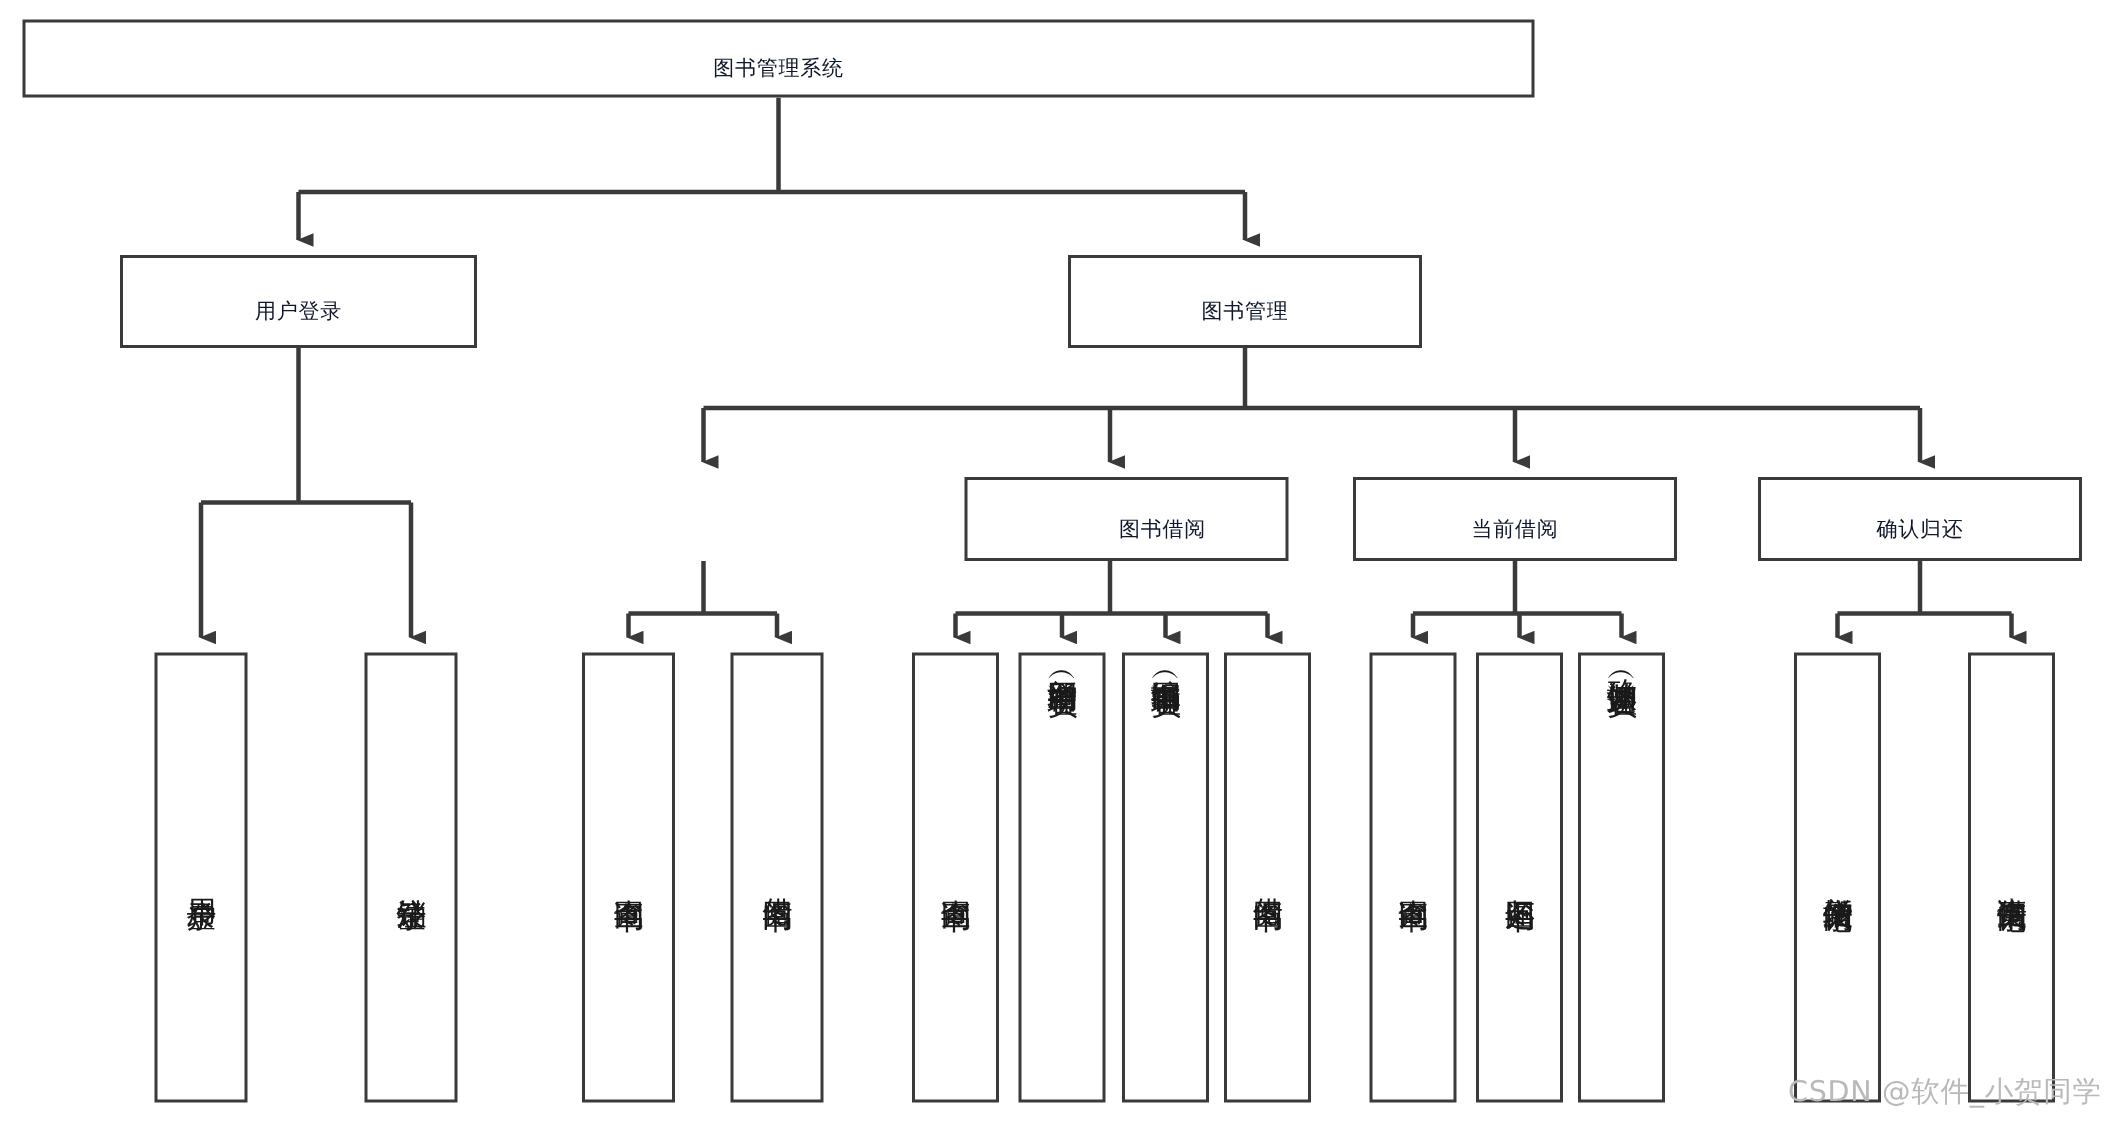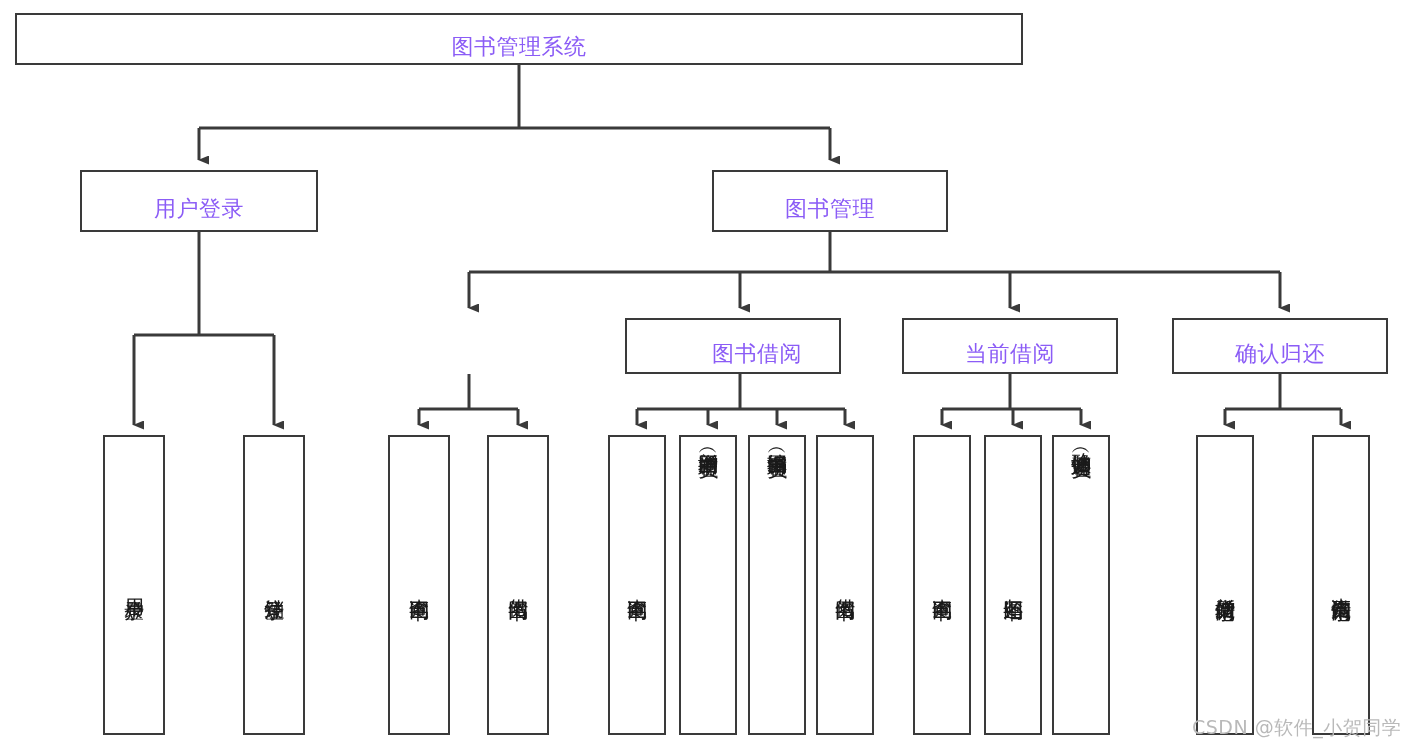--- a/index.html
+++ b/index.html
@@ -27,22 +27,22 @@
   .node {
     position: absolute;
     box-sizing: border-box;
     background: #ffffff;
     border: 2.5px solid #3a3a3a;
     display: flex;
     align-items: center;
     justify-content: center;
   }
   .node-h .label {
-    font-size: 22px;
-    color: #8b5cf6;
+    font-size: 14px;
+    color: #0f172a;
     line-height: 1.1;
     letter-spacing: 0.5px;
     white-space: nowrap;
     margin-top: 16px;
   }
   .node-v {
     align-items: flex-start;
     justify-content: center;
     padding-top: 0px;
   }
@@ -131,21 +131,21 @@
     <span class="label">图书管理系统</span>
   </div>
 
   <div class="node node-h" style="left:80px;top:170px;width:238px;height:62px;">
     <span class="label">用户登录</span>
   </div>
   <div class="node node-h" style="left:712px;top:170px;width:236px;height:62px;text-align:right;">
     <span class="label">图书管理</span>
   </div>
 
-  <div class="node node-h" style="left:625px;top:318px;width:216px;height:56px;padding-left:48px;">
+  <div class="node node-h" style="left:643px;top:318px;width:216px;height:56px;padding-left:48px;">
     <span class="label">图书借阅</span>
   </div>
   <div class="node node-h" style="left:902px;top:318px;width:216px;height:56px;font-family:Liberation Serif, serif;">
     <span class="label">当前借阅</span>
   </div>
   <div class="node node-h" style="left:1172px;top:318px;width:216px;height:56px;">
     <span class="label">确认归还</span>
   </div>
 
   <div class="node node-v center" style="left:103px;top:435px;width:62px;height:300px;">

